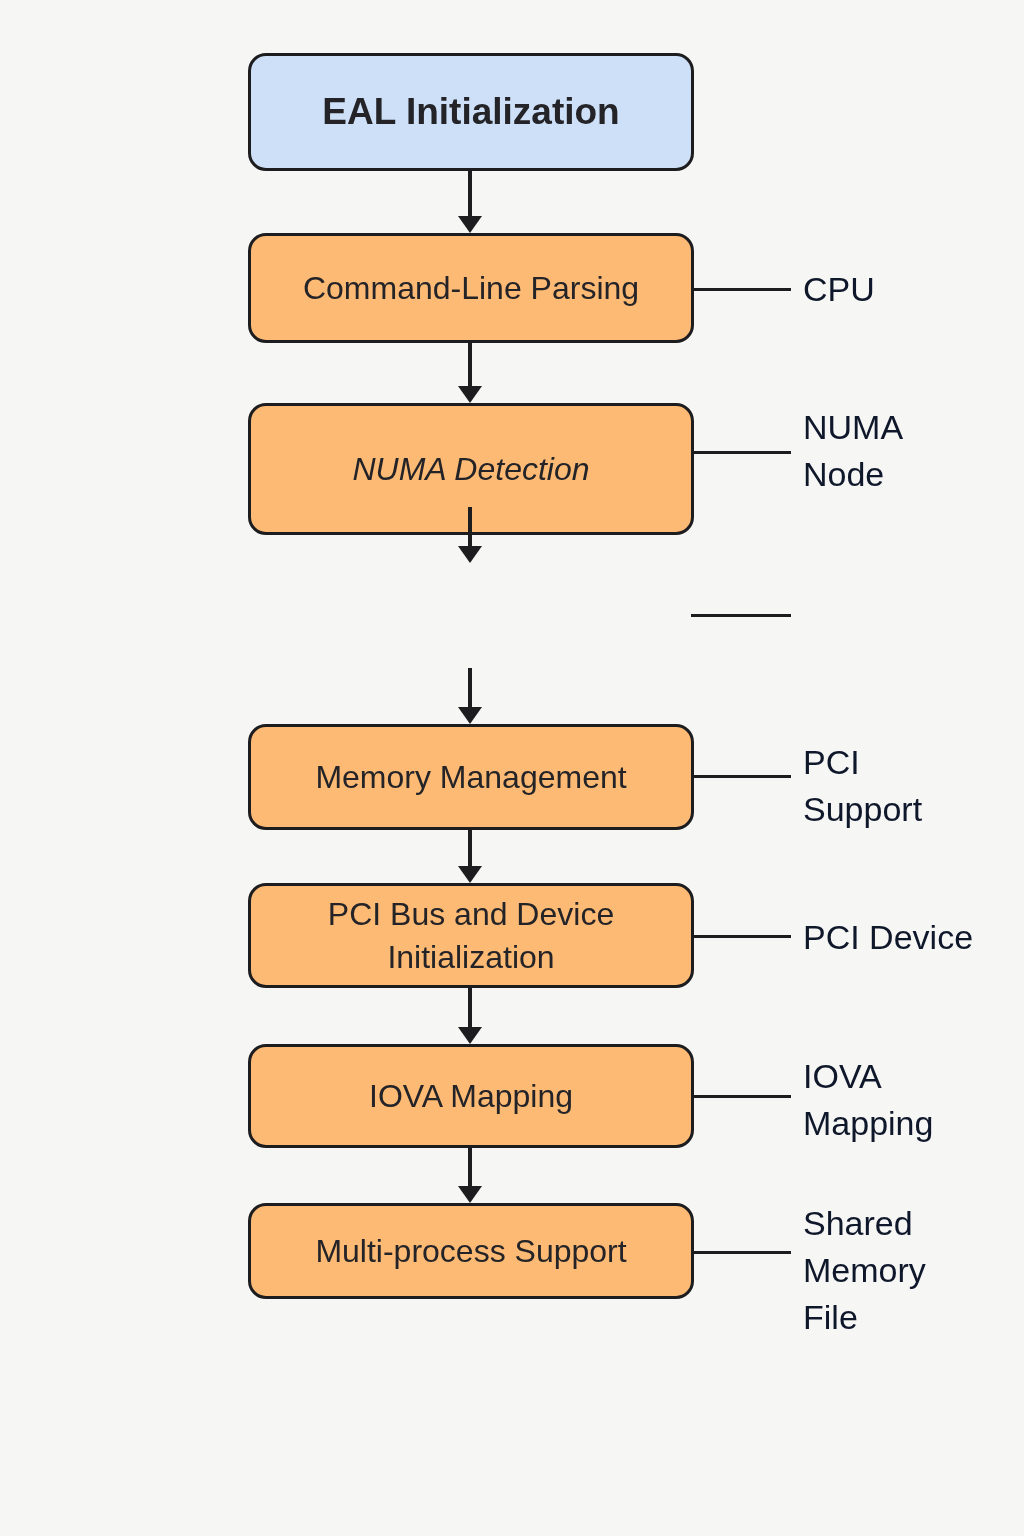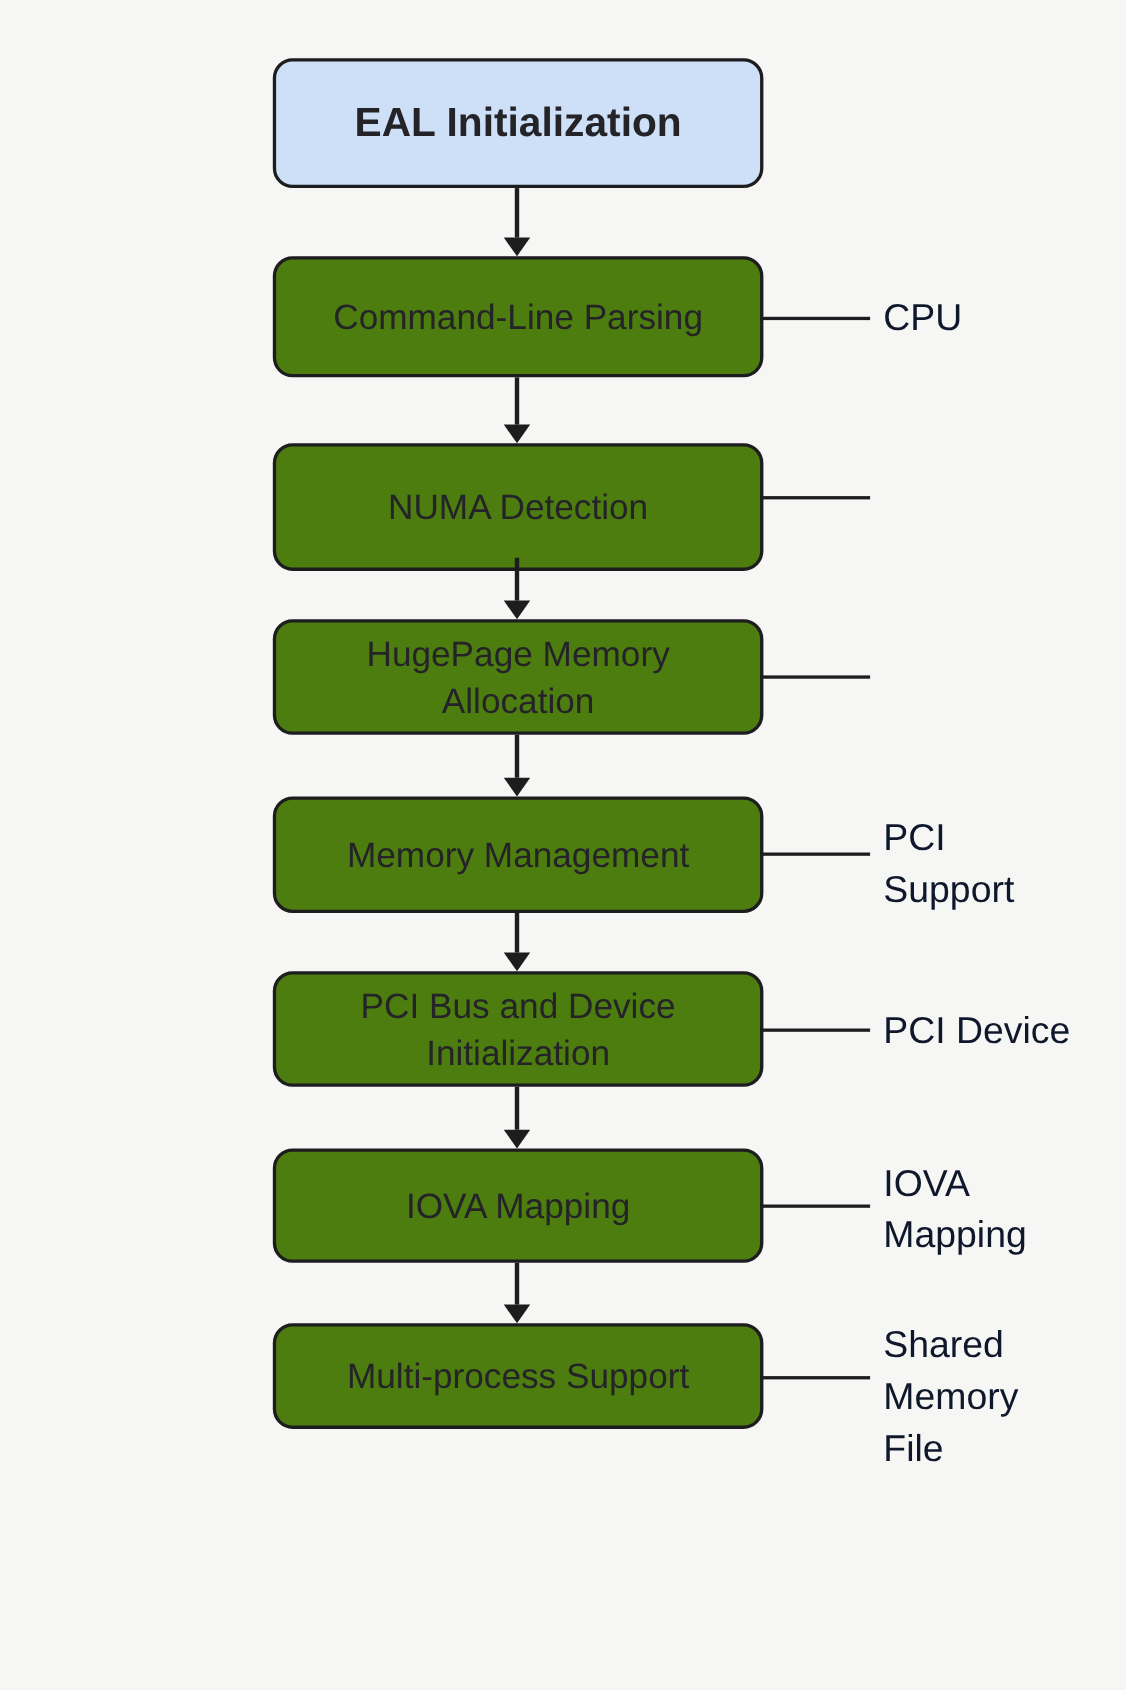--- a/index.html
+++ b/index.html
@@ -13,40 +13,40 @@
     height: 1536px;
     background: #f6f6f4;
     font-family: "Liberation Sans", sans-serif;
     overflow: hidden;
   }
   .node {
     position: absolute;
     left: 248px;
     width: 446px;
     box-sizing: border-box;
-    background: #4d7c0f;
+    background: #fdba74;
     border: 3px solid #1d1d1f;
     border-radius: 18px;
     display: flex;
     align-items: center;
     justify-content: center;
     text-align: center;
     color: #242428;
     font-size: 32px;
     line-height: 1.32;
     padding: 0 30px;
   }
   .node.start {
     background: #cde0f7;
     font-weight: 700;
     font-size: 37px;
   }
   .n1 { top: 53px;   height: 118px; }
   .n2 { top: 233px;  height: 110px; }
-  .n3 { top: 403px;  height: 116px; }
+  .n3 { top: 403px;  height: 132px; font-style: italic; }
   .n4 { top: 563px;  height: 105px; }
   .n5 { top: 724px;  height: 106px; }
   .n6 { top: 883px;  height: 105px; }
   .n7 { top: 1044px; height: 104px; }
   .n8 { top: 1203px; height: 96px; }
 
   .arrow {
     position: absolute;
     left: 458px;
     width: 24px;
@@ -112,23 +112,20 @@
 
   <div class="node start n1">
     <span>EAL Initialization</span>
   </div>
   <div class="node n2">
     <span>Command-Line Parsing</span>
   </div>
   <div class="node n3">
     <span>NUMA Detection</span>
   </div>
-  <div class="node n4">
-    <span>HugePage Memory Allocation</span>
-  </div>
   <div class="node n5">
     <span>Memory Management</span>
   </div>
   <div class="node n6">
     <span>PCI Bus and Device Initialization</span>
   </div>
   <div class="node n7">
     <span>IOVA Mapping</span>
   </div>
   <div class="node n8">
@@ -166,20 +163,22 @@
 
   <div class="connector c1"></div>
   <div class="connector c2"></div>
   <div class="connector c3"></div>
   <div class="connector c4"></div>
   <div class="connector c5"></div>
   <div class="connector c6"></div>
   <div class="connector c7"></div>
 
   <div class="side-label s1">CPU</div>
+  <div class="side-label s2">NUMA
+Node</div>
   <div class="side-label s4">PCI
 Support</div>
   <div class="side-label s5">PCI Device</div>
   <div class="side-label s6">IOVA
 Mapping</div>
   <div class="side-label s7">Shared
 Memory
 File</div>
 
 </div>

